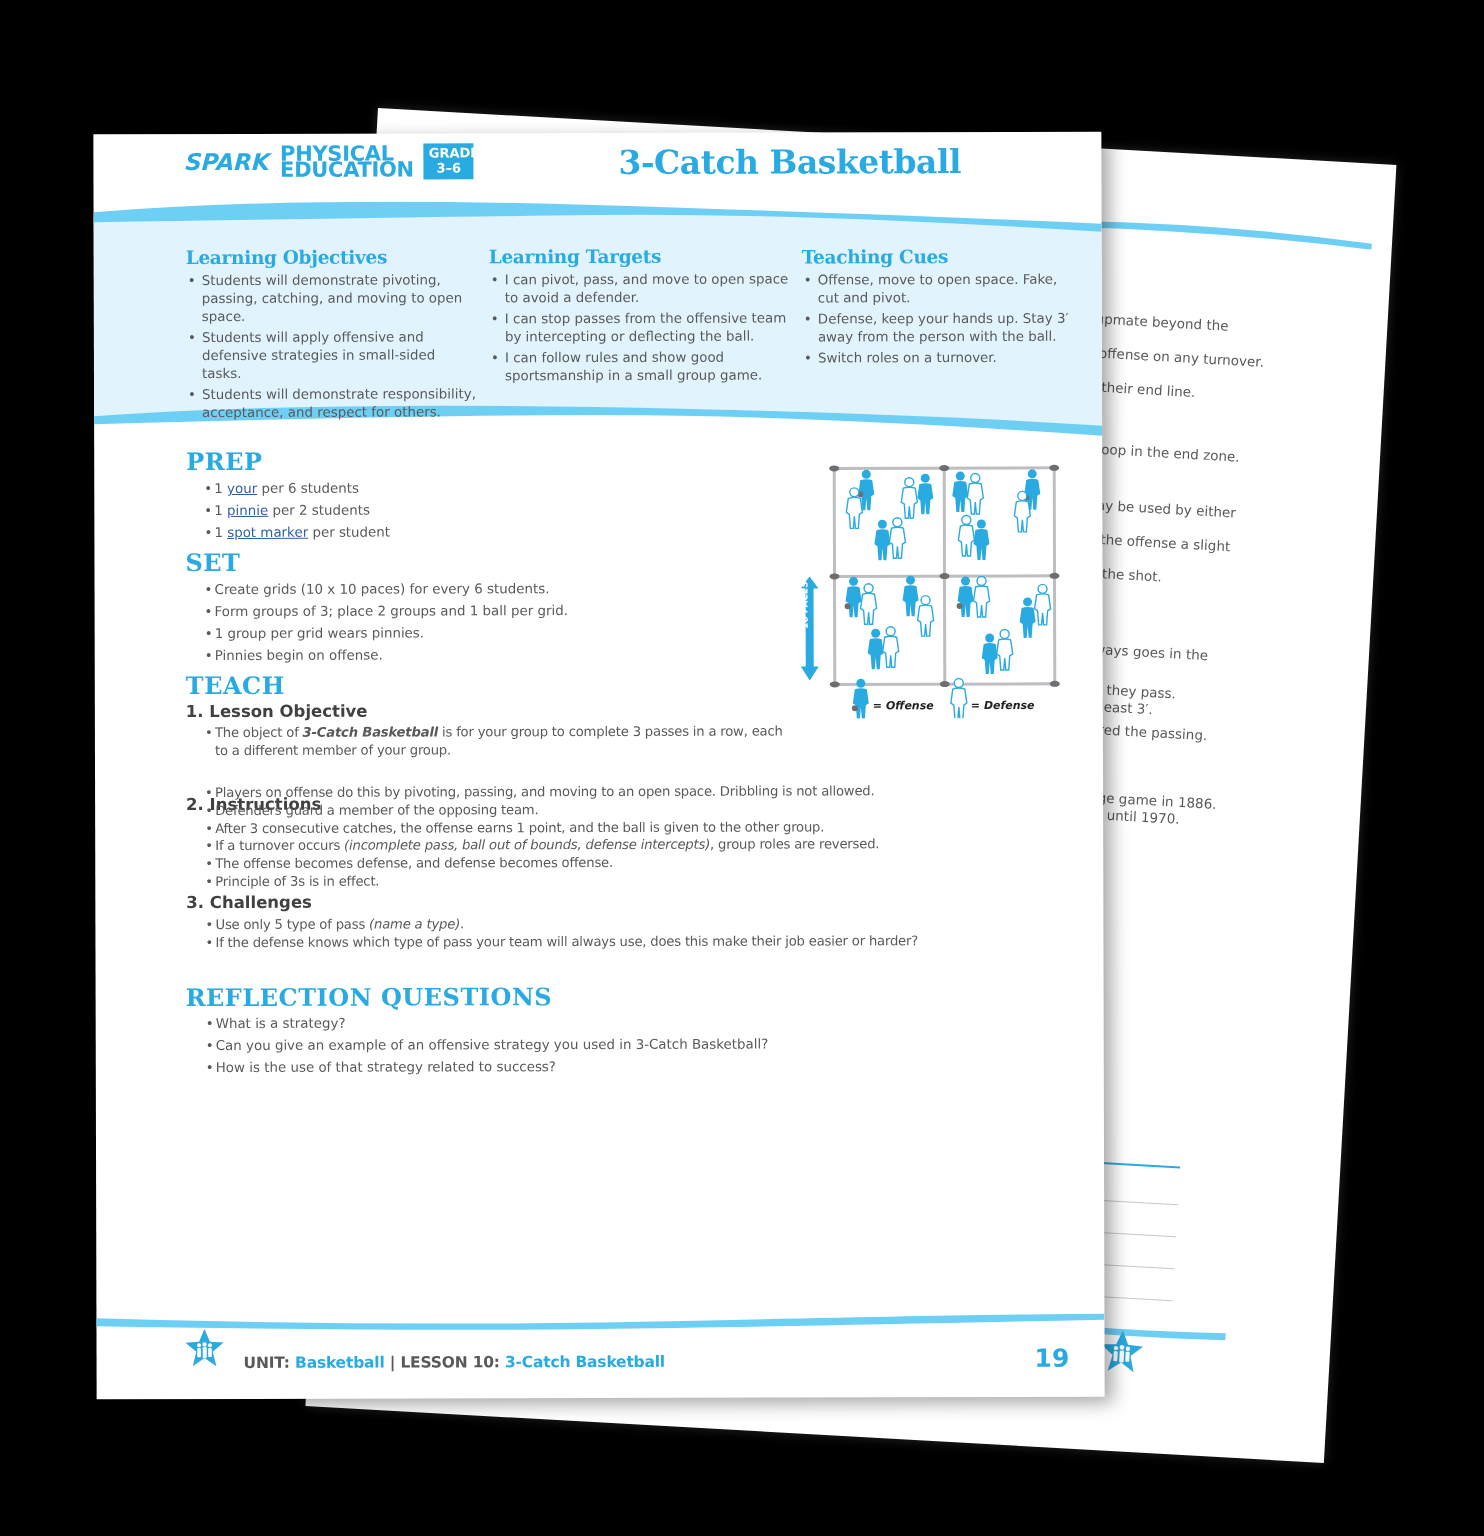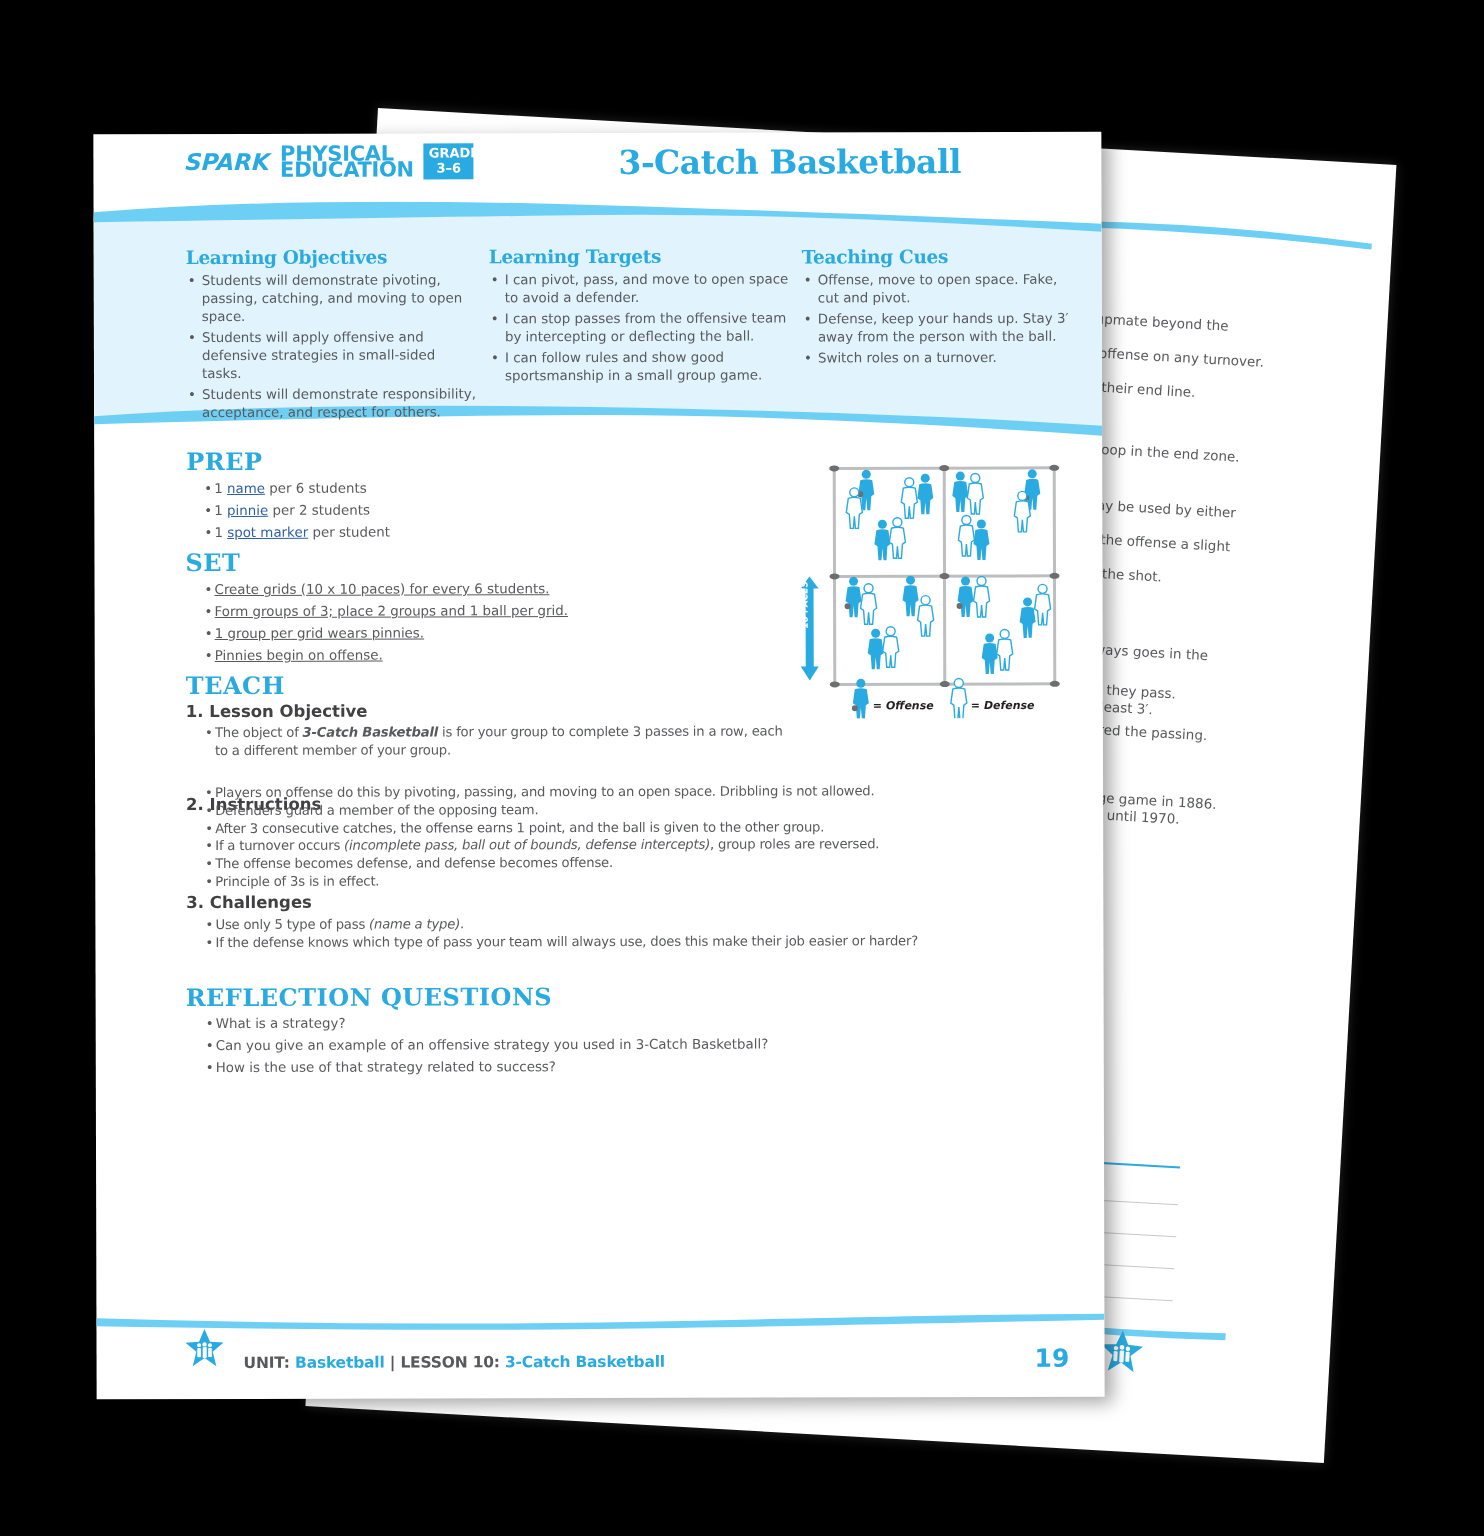--- a/index.html
+++ b/index.html
@@ -183,27 +183,27 @@
       <ul>
         <li>Offense, move to open space. Fake, cut and pivot.</li>
         <li>Defense, keep your hands up. Stay 3′ away from the person with the ball.</li>
         <li>Switch roles on a turnover.</li>
       </ul>
     </div>
   </div>
 
   <h2 class="section-h" style="left:92px;top:313px;">PREP</h2>
   <ul class="bullets" style="left:110px;top:344px;">
-    <li><span>1 </span><a class="link">name</a><span> per 6 students</span></li>
+    <li><span>1 </span><a class="link">your</a><span> per 6 students</span></li>
     <li><span>1 </span><a class="link">pinnie</a><span> per 2 students</span></li>
     <li><span>1 </span><a class="link">spot marker</a><span> per student</span></li>
   </ul>
 
   <h2 class="section-h" style="left:91px;top:414px;">SET</h2>
-  <ul class="bullets" style="left:110px;top:445px;text-decoration:underline;">
+  <ul class="bullets" style="left:110px;top:445px;">
     <li>Create grids (10 x 10 paces) for every 6 students.</li>
     <li>Form groups of 3; place 2 groups and 1 ball per grid.</li>
     <li>1 group per grid wears pinnies.</li>
     <li>Pinnies begin on offense.</li>
   </ul>
 
   <h2 class="section-h" style="left:91px;top:537px;">TEACH</h2>
   <div class="sub-h" style="left:91px;top:568px;">1. Lesson Objective</div>
   <ul class="bullets tight" style="left:110px;top:590px;width:600px;">
     <li><span>The object of </span><b><i>3-Catch Basketball</i></b><span> is for your group to complete 3 passes in a row, each</span><br><span>to a different member of your group.</span></li>

